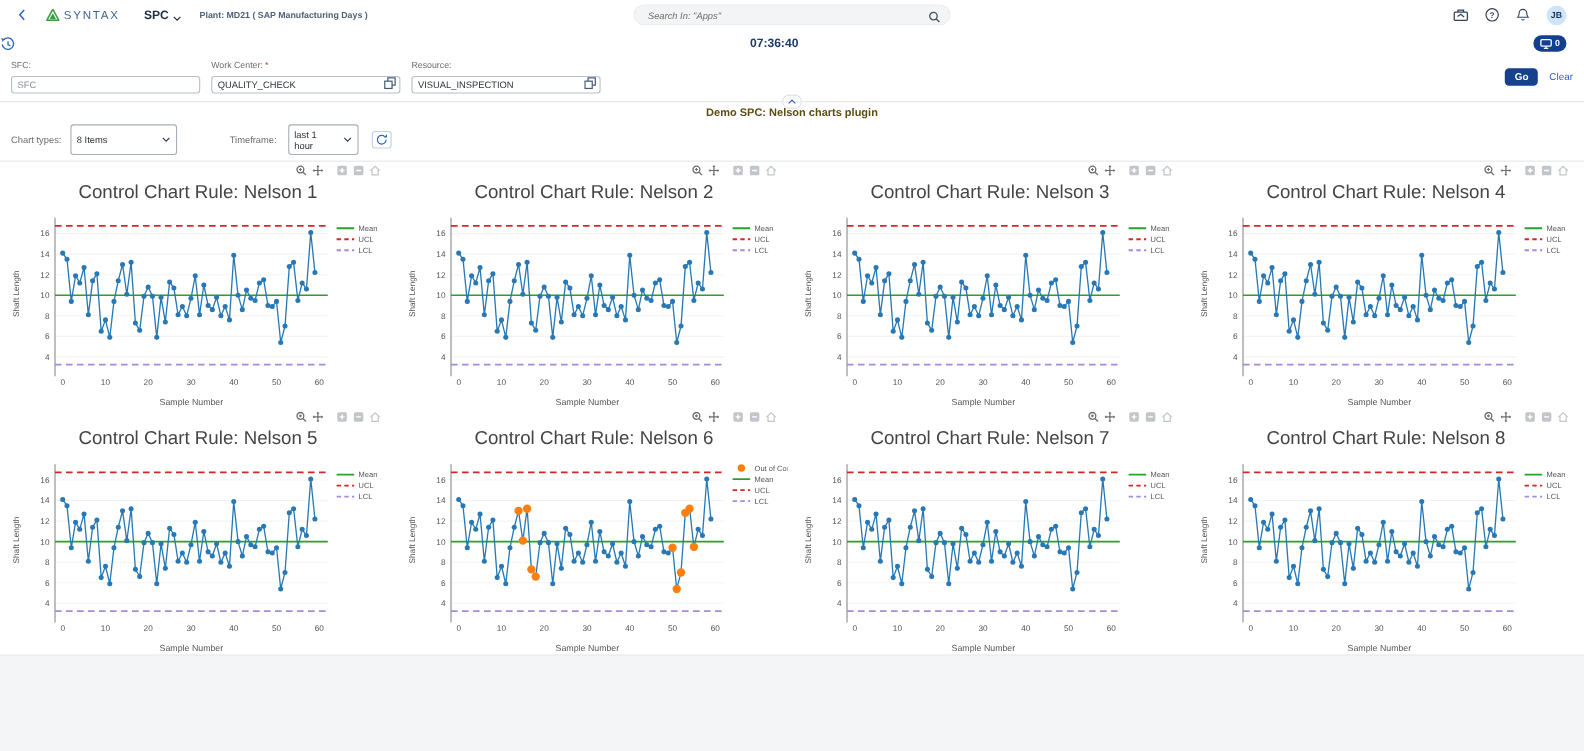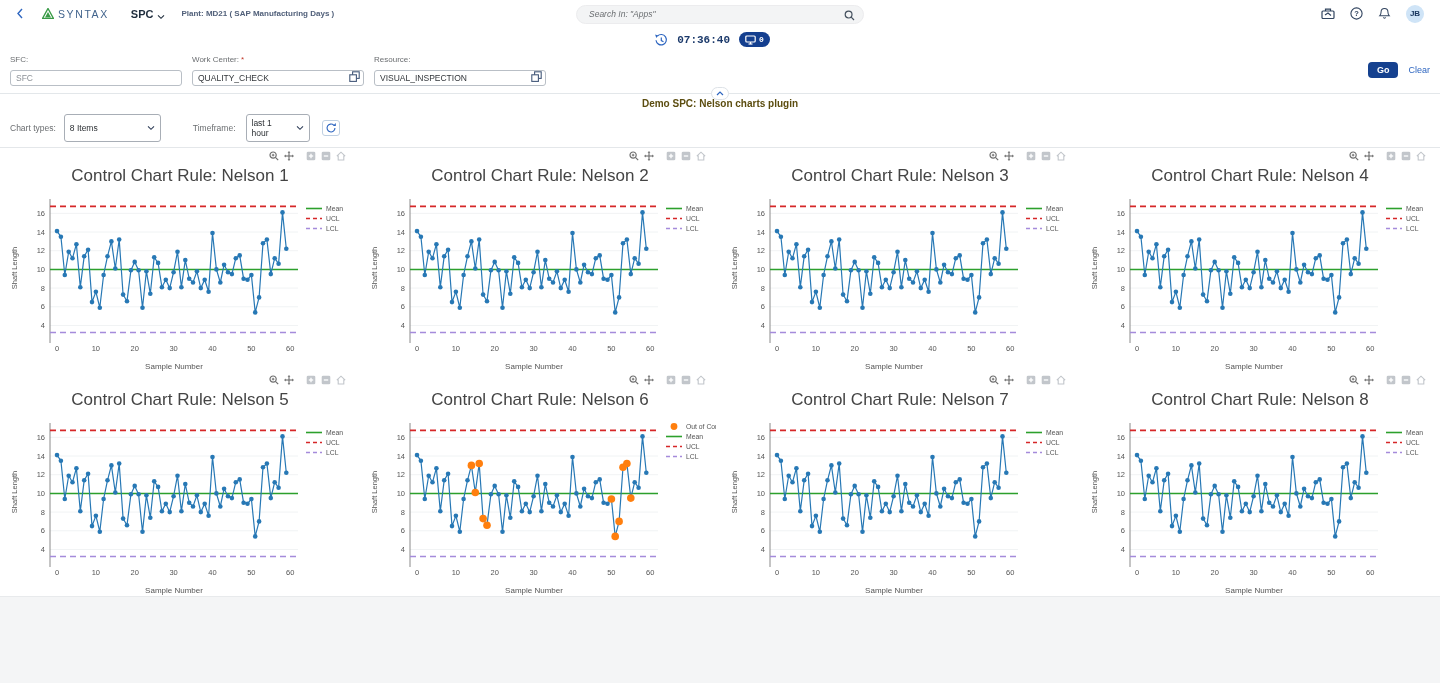--- a/index.html
+++ b/index.html
@@ -16,21 +16,21 @@
   .plant { margin-left:16px; font-size:8px; color:#51607a; font-weight:bold; }
   .searchwrap { position:absolute; left:50%; transform:translateX(-50%); width:288px; }
   .searchwrap input { width:100%; height:19px; border-radius:10px; background:#f3f4f5; border:1px solid #ececee; font-size:8.5px; font-style:italic; color:#333; padding:0 26px 0 12px; font-family:"Liberation Sans",sans-serif; outline:none; }
   .searchwrap input::placeholder { color:#6a6d70; }
   .search-icon { position:absolute; right:9px; top:4px; color:#44505e; cursor:pointer; }
   .topbar-right { margin-left:auto; display:flex; align-items:center; gap:15px; }
   .shell-icon { color:#31445f; display:flex; cursor:pointer; }
   .avatar { width:18px; height:18px; border-radius:50%; background:#cfe4f7; color:#16335c; font-size:8px; font-weight:bold; display:flex; align-items:center; justify-content:center; cursor:pointer; }
 
   
-  .statusrow { height:25px; display:flex; justify-content:center; align-items:center; gap:9px; padding-right:16px; flex:0 0 auto;font-family:Liberation Mono, monospace; }
+  .statusrow { height:25px; display:flex; justify-content:space-between; align-items:center; gap:9px; padding-right:16px; flex:0 0 auto; }
   .history-icon { color:#2e66c0; display:flex; cursor:pointer; }
   .clock { font-size:11px; font-weight:bold; color:#1c3a6b; }
   .machine-badge { background:#143f8f; border-radius:8px; height:15px; padding:0 6px; display:flex; align-items:center; gap:3px; color:#fff; cursor:pointer; }
   .machine-badge .cnt { font-size:8px; font-weight:bold; }
 
   
   .filterbar { display:flex; align-items:center; padding:3px 10px 7px 10px; gap:10px; flex:0 0 auto; }
   .field { display:flex; flex-direction:column; gap:3px; }
   .field label { font-size:8px; color:#6a6d70; }
   .req { color:#c0392b; margin-left:2px; }
@@ -48,21 +48,21 @@
 
   .plugin-title { text-align:center; font-size:10px; font-weight:bold; color:#5c4d10; padding:4px 0 2px 0; flex:0 0 auto; }
 
   
   .charts-toolbar { display:flex; align-items:center; gap:8px; padding:3px 10px 5px 10px; border-bottom:1px solid #e4e7ea; flex:0 0 auto; }
   .charts-toolbar .tlabel { font-size:8.5px; color:#6a6d70; }
   .selectbox { display:flex; align-items:center; justify-content:space-between; border:1px solid #a8aeb6; border-radius:3px; height:28px; padding:0 5px; font-size:8.5px; color:#2b2f33; cursor:pointer; background:#fff; }
   .selectbox .chev { color:#2b3a55; margin-left:8px; display:flex; }
   .sel-charttypes { width:97px; }
   .sel-timeframe { width:64px; margin-left:2px; }
-  .tf-gap { margin-left:24px; }
+  .tf-gap { margin-left:40px; }
   .refresh-btn { width:18px; height:16px; border:1px solid #bfd0e2; border-radius:3px; background:#fff; display:flex; align-items:center; justify-content:center; color:#2e66c0; cursor:pointer; margin-left:4px; }
 
   
   .charts-grid { display:grid; grid-template-columns:repeat(4,1fr); flex:0 0 auto; }
   .chart-cell { height:224px; overflow:hidden; }
   .modebar { display:flex; justify-content:flex-end; align-items:center; gap:5px; padding:3px 14px 0 0; height:13px; }
   .mb-icon { display:flex; color:#6d6d6d; cursor:pointer; }
   .mb-icon.dim { color:#c2c6cb; }
   .mb-icon.grp { margin-left:7px; }
   .chart-title { text-align:center; font-size:17px; color:#444; padding:5px 0 1px 0; }

